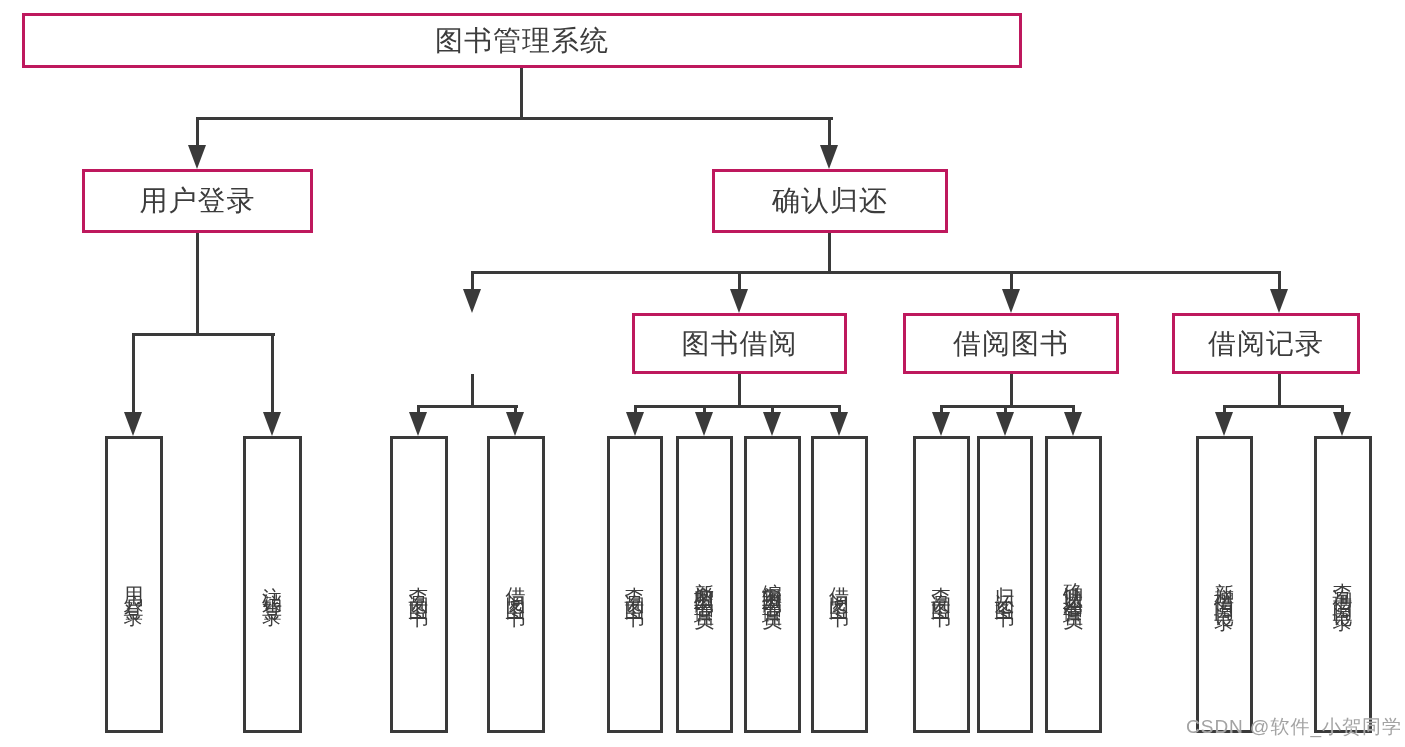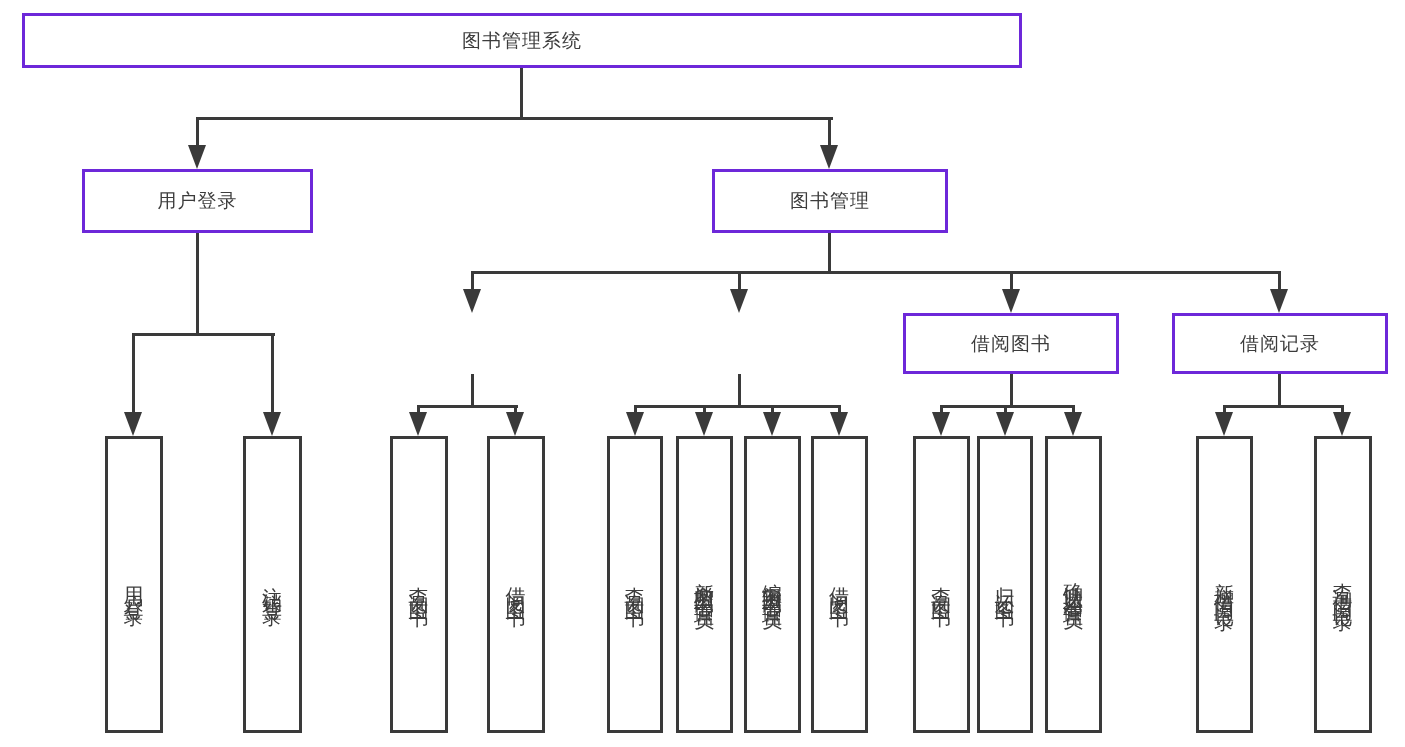--- a/index.html
+++ b/index.html
@@ -1,23 +1,23 @@
 <!DOCTYPE html>
 <html><head>
 <meta charset="utf-8">
 <style>
   html,body{margin:0;padding:0;background:#fff;}
   .canvas{
     position:relative;width:1405px;height:747px;background:#ffffff;
     font-family:"Liberation Sans","DejaVu Sans",sans-serif;overflow:hidden;
   }
   .node{
-    position:absolute;box-sizing:border-box;border:3px solid #6d28d9;background:#fff;
+    position:absolute;box-sizing:border-box;border:3px solid #be185d;background:#fff;
     display:flex;align-items:center;justify-content:center;
-    color:#3c3c3c;font-size:19px;letter-spacing:1px;
+    color:#3c3c3c;font-size:28px;letter-spacing:1px;
   }
   .vnode{
     position:absolute;box-sizing:border-box;border:3px solid #3a3a3a;background:#fff;
     display:flex;align-items:center;justify-content:center;
   }
   .vtext{
     writing-mode:vertical-rl;text-orientation:mixed;
     color:#3c3c3c;font-size:20px;line-height:1;letter-spacing:7px;
     white-space:nowrap;
   }
@@ -44,45 +44,48 @@
   <div class="ln" style="left:196px;top:117px;width:637px;height:3px;"></div>
   <div class="ln" style="left:196px;top:120px;width:3px;height:29px;"></div>
   <div class="ar" style="left:188px;top:145px;"></div>
   <div class="ln" style="left:828px;top:120px;width:3px;height:29px;"></div>
   <div class="ar" style="left:820px;top:145px;"></div>
 
   <div class="node" style="left:82px;top:169px;width:231px;height:64px;">
     <span>用户登录</span>
   </div>
   <div class="node" style="left:712px;top:169px;width:236px;height:64px;">
-    <span>图书管理</span>
+    <span>确认归还</span>
   </div>
 
   <div class="ln" style="left:196px;top:233px;width:3px;height:103px;"></div>
   <div class="ln" style="left:132px;top:333px;width:143px;height:3px;"></div>
   <div class="ln" style="left:132px;top:336px;width:3px;height:78px;"></div>
   <div class="ar" style="left:124px;top:412px;"></div>
   <div class="ln" style="left:271px;top:336px;width:3px;height:78px;"></div>
   <div class="ar" style="left:263px;top:412px;"></div>
 
   <div class="ln" style="left:828px;top:233px;width:3px;height:40px;"></div>
   <div class="ln" style="left:471px;top:271px;width:810px;height:3px;"></div>
   <div class="ln" style="left:471px;top:274px;width:3px;height:17px;"></div>
   <div class="ar" style="left:463px;top:289px;"></div>
   <div class="ln" style="left:738px;top:274px;width:3px;height:17px;"></div>
   <div class="ar" style="left:730px;top:289px;"></div>
   <div class="ln" style="left:1010px;top:274px;width:3px;height:17px;"></div>
   <div class="ar" style="left:1002px;top:289px;"></div>
   <div class="ln" style="left:1278px;top:274px;width:3px;height:17px;"></div>
   <div class="ar" style="left:1270px;top:289px;"></div>
 
+  <div class="node" style="left:632px;top:313px;width:215px;height:61px;">
+    <span>图书借阅</span>
+  </div>
   <div class="node" style="left:903px;top:313px;width:216px;height:61px;">
     <span>借阅图书</span>
   </div>
-  <div class="node" style="left:1172px;top:313px;width:216px;height:61px;">
+  <div class="node" style="left:1172px;top:313px;width:188px;height:61px;">
     <span>借阅记录</span>
   </div>
 
   <div class="ln" style="left:471px;top:374px;width:3px;height:34px;"></div>
   <div class="ln" style="left:417px;top:405px;width:101px;height:3px;"></div>
   <div class="ln" style="left:417px;top:408px;width:3px;height:8px;"></div>
   <div class="ar" style="left:409px;top:412px;"></div>
   <div class="ln" style="left:514px;top:408px;width:3px;height:8px;"></div>
   <div class="ar" style="left:506px;top:412px;"></div>
 
@@ -150,14 +153,15 @@
     <span class="vtext" style="letter-spacing:4px;">确认归还（管理员）</span>
   </div>
 
   <div class="vnode" style="left:1196px;top:436px;width:57px;height:297px;">
     <span class="vtext" style="letter-spacing:6px;">新增借阅记录</span>
   </div>
   <div class="vnode" style="left:1314px;top:436px;width:58px;height:297px;">
     <span class="vtext" style="letter-spacing:6px;">查询借阅记录</span>
   </div>
 
+  <div class="watermark">CSDN @软件_小贺同学</div>
 
 </div>
 
 </body></html>

